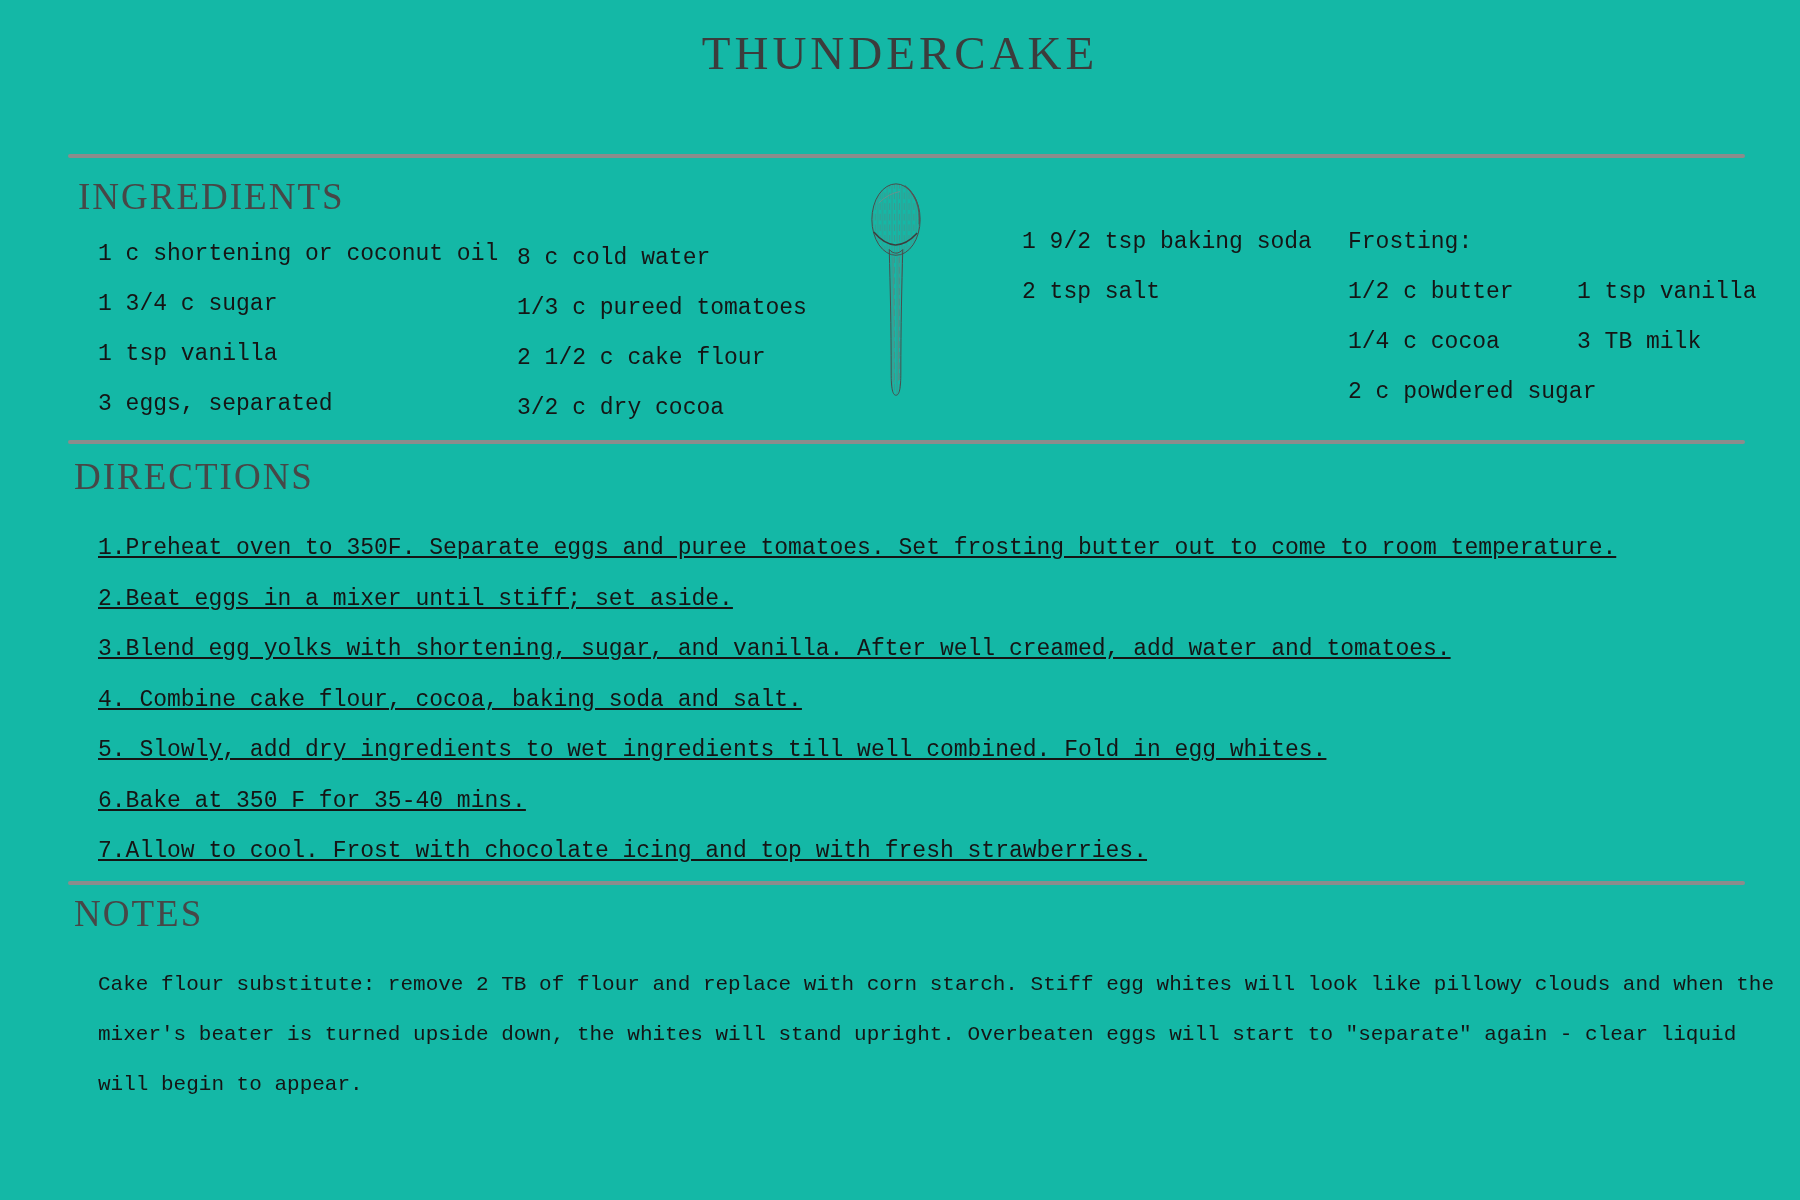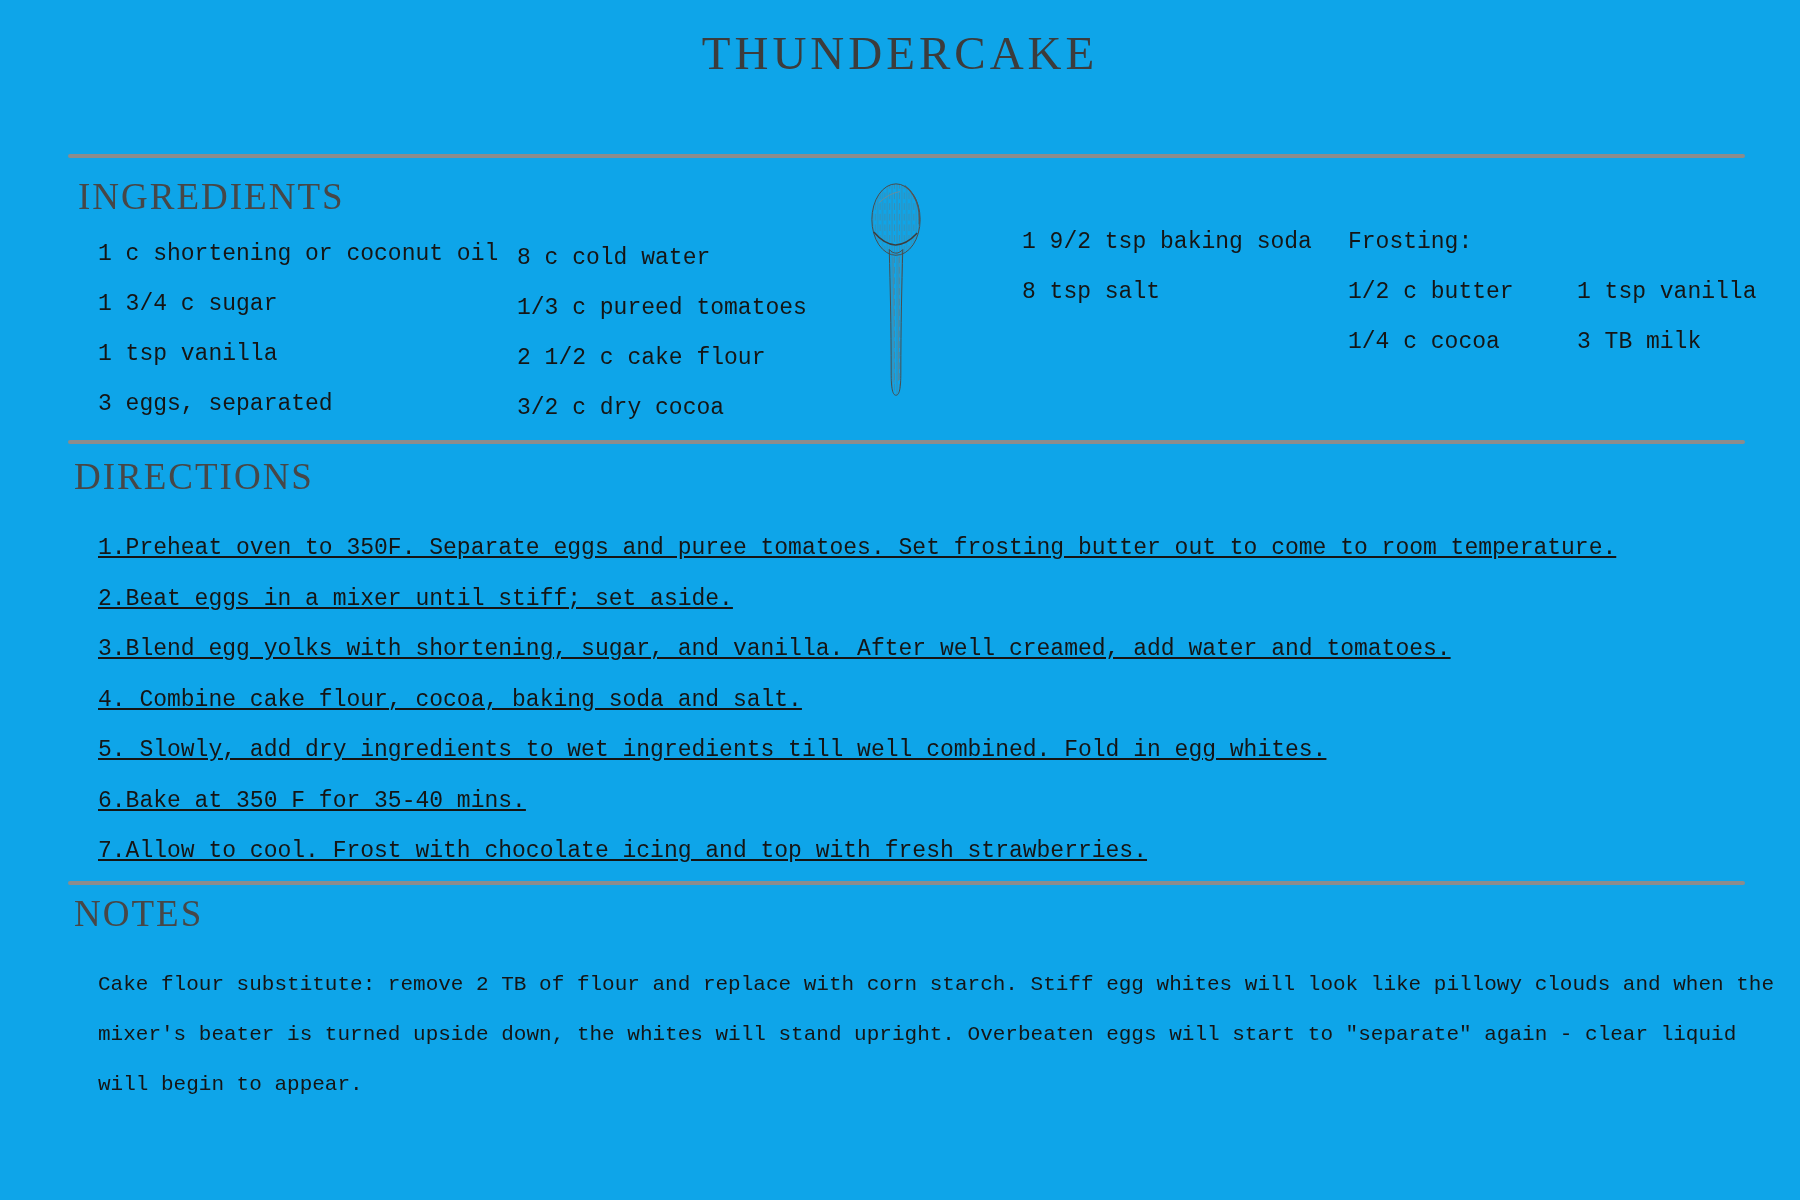--- a/index.html
+++ b/index.html
@@ -1,19 +1,19 @@
 <!DOCTYPE html>
 <html><head>
 <meta charset="utf-8">
 <style>
   html,body{margin:0;padding:0;background:#e8e8e8;}
   .page{
     position:relative;
     width:1800px;height:1200px;
-    background:#0ea5e9;
+    background:#14b8a6;
     font-family:"Liberation Mono","DejaVu Sans Mono",monospace;
     color:#151515;
     overflow:hidden;
     margin:0 auto;
   }
   
   .header{position:absolute;top:0;left:0;width:100%;text-align:center;}
   .title{
     margin:26px 0 0 0;
     font-family:"Liberation Serif","DejaVu Serif",serif;
@@ -109,28 +109,29 @@
         <path d="M12 24 Q22 14 34 12" stroke="#888" stroke-width="0.7" fill="none"></path>
 
         <path d="M23 72 C24 110 25 150 25 200 C25 216 26.5 223 30 223 C33.5 223 35 216 35 200 C35 150 36 110 37 72 C33 77 27 77 23 72 Z" fill="url(#hatchV)" stroke="#4a4a4a" stroke-width="1"></path>
         <path d="M27 80 C27.5 120 28 170 28 210" stroke="#777" stroke-width="0.6" fill="none"></path>
         <path d="M33 80 C33 120 32.5 170 32.5 208" stroke="#777" stroke-width="0.6" fill="none"></path>
       </svg>
     </div>
 
     <ul class="ing-col col3">
       <li>1 9/2 tsp baking soda</li>
-      <li>8 tsp salt</li>
+      <li>2 tsp salt</li>
     </ul>
 
     <div class="frosting">
       <div>Frosting:</div>
       <ul>
         <li>1/2 c butter</li>
         <li>1/4 c cocoa</li>
+        <li>2 c powdered sugar</li>
       </ul>
     </div>
 
     <ul class="ing-col col5">
       <li>1 tsp vanilla</li>
       <li>3 TB milk</li>
     </ul>
   </section>
 
   <div class="divider d2"></div>

